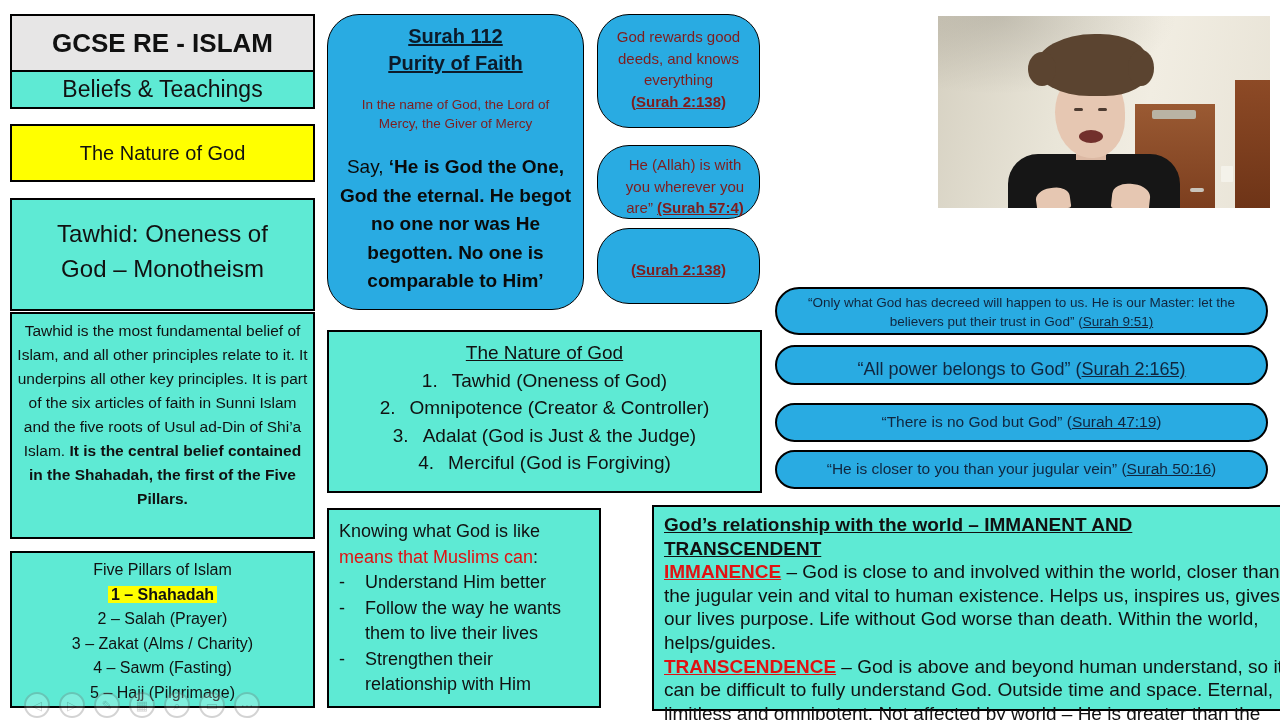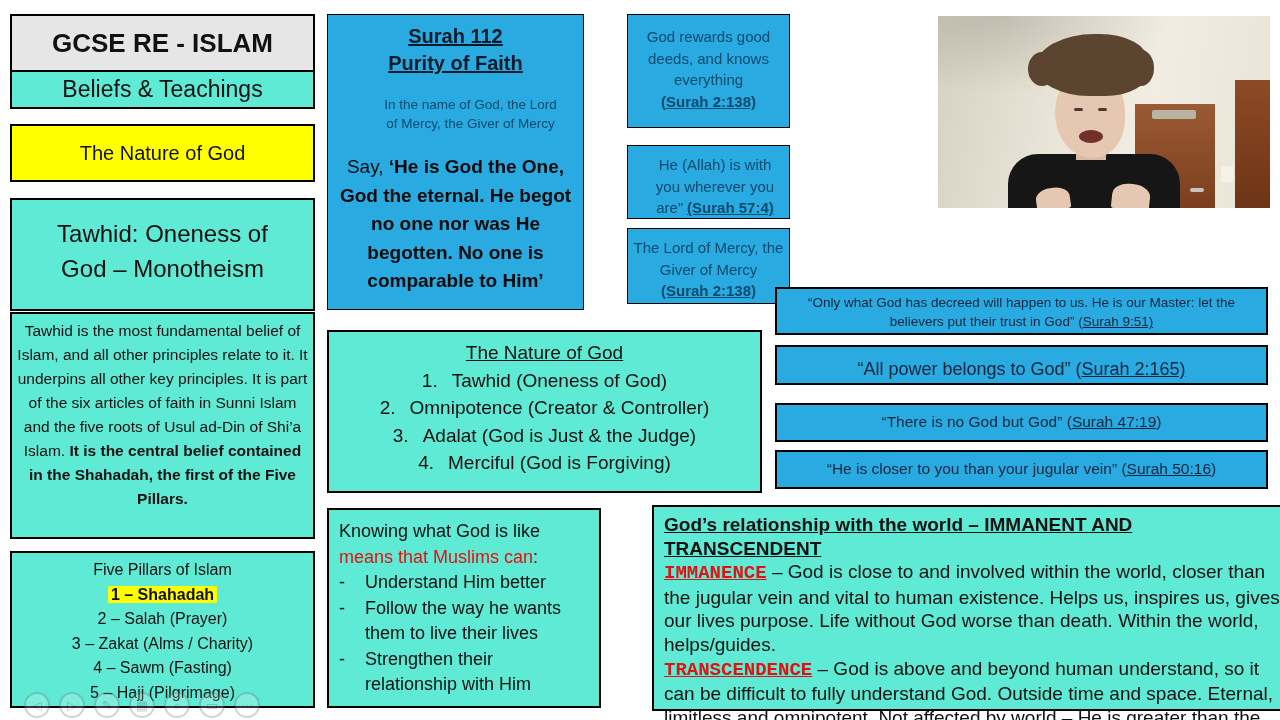--- a/index.html
+++ b/index.html
@@ -1,26 +1,26 @@
 <!DOCTYPE html>
 <html><head>
 <meta charset="utf-8">
 <style>
   html,body{margin:0;padding:0;background:#ffffff;}
   #stage{
     position:relative;width:1280px;height:720px;background:#ffffff;overflow:hidden;
     font-family:"Liberation Sans", sans-serif;color:#111;
   }
   .box{position:absolute;box-sizing:border-box;background:#5eead4;border:2px solid #000;}
-  .blue{background:#29abe2;}
+  .blue{background:#29abe2;border-radius:32px;}
   .ctr{text-align:center;}
   .u{text-decoration:underline;}
   .b{font-weight:bold;}
   .red{color:#e01212;}
-  .navy{color:#0c4a6e;margin-left:30px;}
+  .navy{color:#7f1d1d;}
 
   
   #hdr-top{left:10px;top:14px;width:305px;height:58px;background:#e7e6e6;font-size:26px;font-weight:bold;line-height:54px;}
   #hdr-bot{left:10px;top:70px;width:305px;height:39px;font-size:23px;line-height:35px;}
   #topic{left:10px;top:124px;width:305px;height:58px;background:#ffff00;border-width:2px;font-size:20px;line-height:54px;}
   #tawhid-title{left:10px;top:198px;width:305px;height:113px;font-size:24px;line-height:35px;padding-top:16px;}
   #tawhid-para{left:10px;top:312px;width:305px;height:227px;font-size:15.5px;line-height:24px;padding:5px 3px;}
   #pillars{left:10px;top:551px;width:305px;height:157px;font-size:16px;line-height:24.5px;padding-top:5px;}
   #pillars .hl{background:#ffff00;font-weight:bold;padding:0 3px;}
 
@@ -51,21 +51,21 @@
   .qbar{left:775px;width:493px;color:#10263f;}
   #qbar0{top:287px;height:48px;font-size:13.5px;line-height:19px;padding:4px 8px;}
   #qbar1{top:345px;height:40px;font-size:18px;line-height:44px;}
   #qbar2{top:403px;height:39px;font-size:15.5px;line-height:34px;}
   #qbar3{top:450px;height:39px;font-size:15.5px;line-height:34px;}
   .qbar .ref{font-weight:normal;text-decoration:underline;}
 
   
   #rel{left:652px;top:505px;width:652px;height:206px;padding:6px 10px;font-size:19px;line-height:23.6px;text-align:left;}
   #rel .hd{font-weight:bold;text-decoration:underline;}
-  #rel .term{font-weight:bold;text-decoration:underline;font-family:Liberation Mono, monospace;}
+  #rel .term{font-weight:bold;text-decoration:underline;}
   #rel .fin{font-weight:bold;}
 
   
   #webcam{position:absolute;left:938px;top:16px;width:332px;height:192px;overflow:hidden;
     background:linear-gradient(100deg,#d6d1c2 0%,#e9e5d8 38%,#f1ede2 62%,#e8e3d6 100%);}
   #webcam div{position:absolute;}
   .wc-vignette{left:0;top:0;width:100%;height:100%;background:radial-gradient(120% 90% at 18% 0%,rgba(60,55,45,.18),rgba(0,0,0,0) 45%);}
   .wc-door{left:197px;top:88px;width:80px;height:104px;background:linear-gradient(#9a5a33,#7c3e1e);}
   .wc-door-sign{left:214px;top:94px;width:44px;height:9px;background:#b9b3a4;border-radius:2px;}
   .wc-door-handle{left:252px;top:172px;width:14px;height:4px;background:#c9c4bb;border-radius:2px;}
@@ -129,21 +129,21 @@
   </div>
 
   <div class="box blue ctr qcard navy" id="qcard0">
     <span>God rewards good deeds, and knows everything </span><br>
     <span class="ref">(Surah 2:138)</span>
   </div>
   <div class="box blue ctr qcard navy" id="qcard1">
     <span>He (Allah) is with you wherever you are” </span><span class="ref">(Surah 57:4)</span>
   </div>
   <div class="box blue ctr qcard navy" id="qcard2">
-    <span>The Lord of Mercy, the Giver of Mercy </span><br>
+    <br>
     <span class="ref">(Surah 2:138)</span>
   </div>
 
   <div class="box ctr" id="nature">
     <div class="ttl">The Nature of God</div>
     <div><span class="num">1.</span><span>Tawhid (Oneness of God)</span></div>
     <div><span class="num">2.</span><span>Omnipotence (Creator &amp; Controller)</span></div>
     <div><span class="num">3.</span><span>Adalat (God is Just &amp; the Judge)</span></div>
     <div><span class="num">4.</span><span>Merciful (God is Forgiving)</span></div>
   </div>

